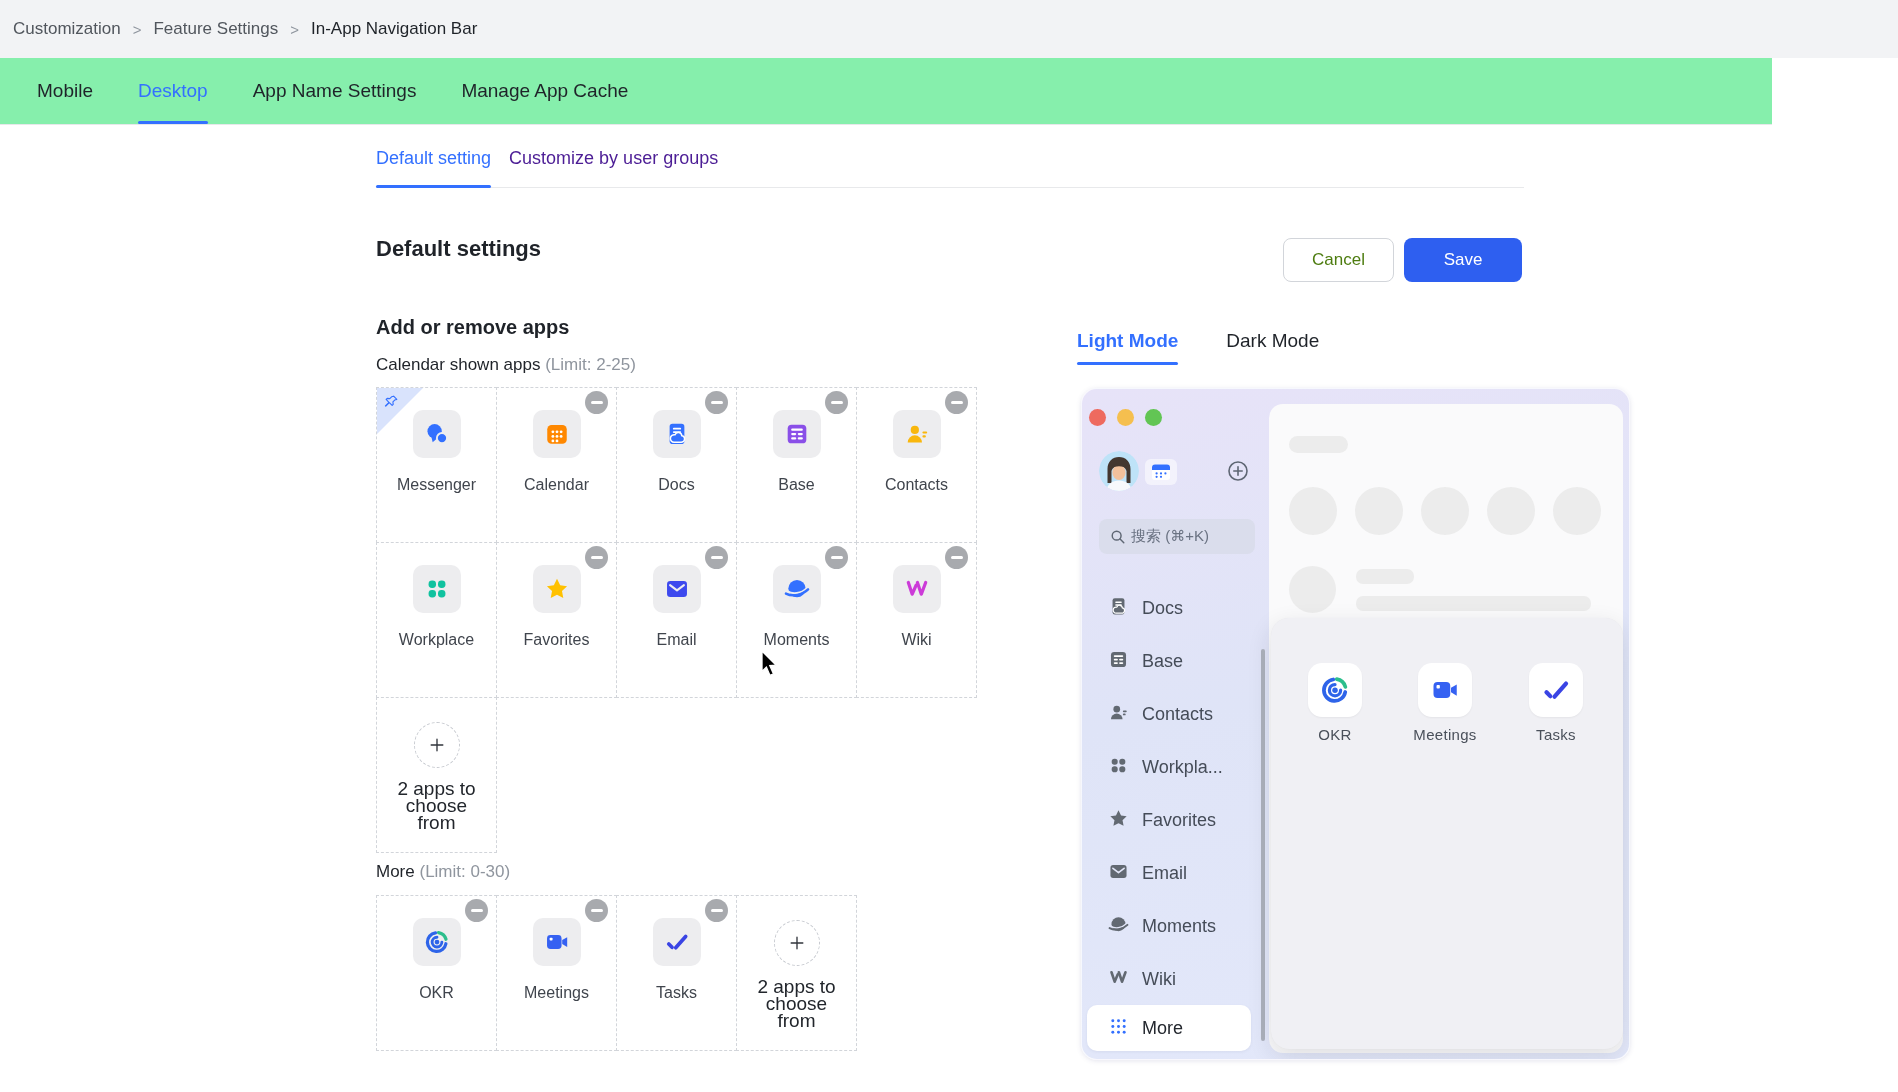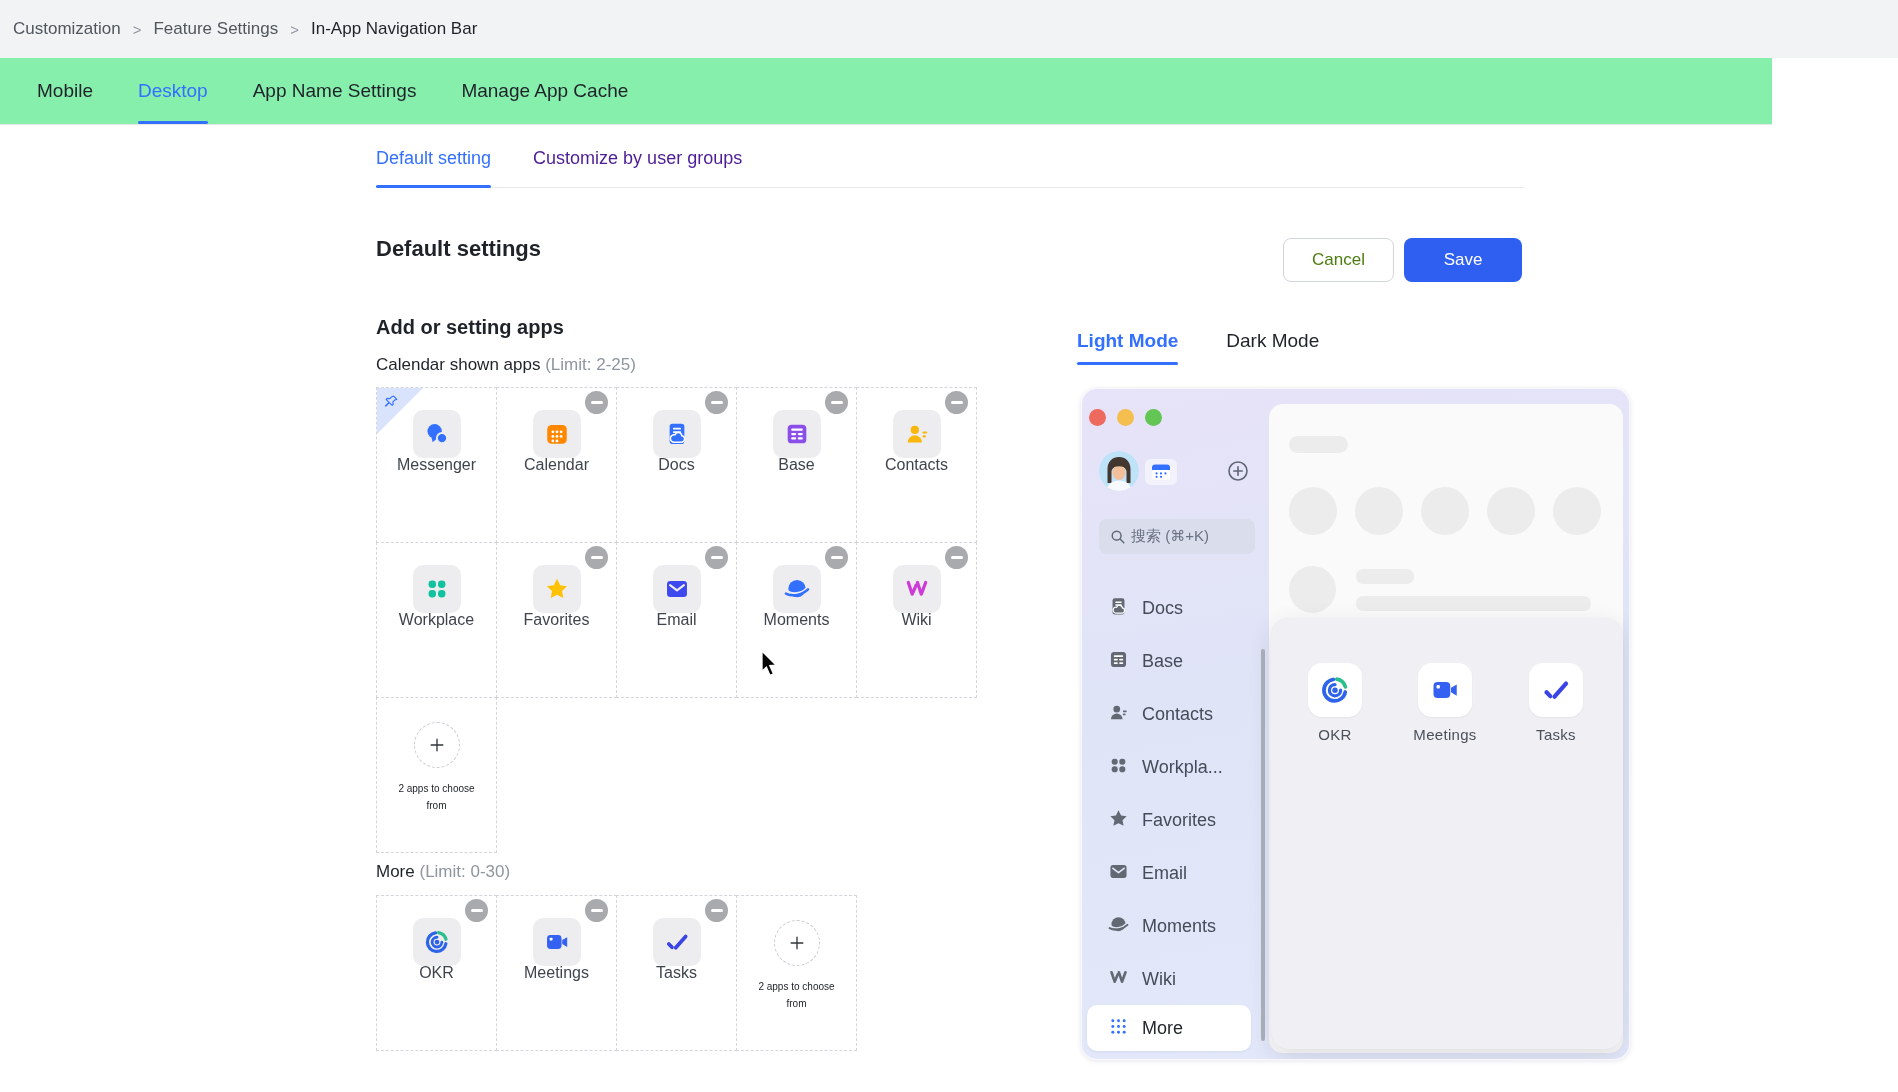--- a/index.html
+++ b/index.html
@@ -11,21 +11,21 @@
   .crumb.current { color:#1F2329; }
   .crumb-sep { color:#8F959E; margin:0 12px; font-size:15px; }
 
   
   .tabbar { position:absolute; left:0; top:58px; width:1772px; height:67px; background:#86efac; border-bottom:1px solid #E7E8EA; display:flex; align-items:stretch; padding-left:37px; }
   .tab { position:relative; display:flex; align-items:center; font-size:19px; color:#1F2329; margin-right:45px; cursor:pointer; }
   .tab.active { color:#3370FF; font-weight:500; }
   .tab.active::after { content:""; position:absolute; left:0; right:0; bottom:0; height:3px; border-radius:2px; background:#3370FF; }
 
   
-  .subtabs-row { position:absolute; left:376px; top:148px; width:1148px; border-bottom:1px solid #E8E9EB; display:flex; gap:42px; }
+  .subtabs-row { position:absolute; left:376px; top:148px; width:1148px; border-bottom:1px solid #E8E9EB; display:flex; gap:18px; }
   .subtab { position:relative; font-size:18px; padding-bottom:18px; color:#4c1d95; cursor:pointer; }
   .subtab.active { color:#3370FF; font-weight:500; }
   .subtab.active::after { content:""; position:absolute; left:0; right:0; bottom:-1px; height:3px; border-radius:2px; background:#3370FF; }
 
   .page-heading { position:absolute; left:376px; top:236px; font-size:22px; font-weight:700; color:#1F2329; }
 
   .btn { position:absolute; top:238px; height:44px; border-radius:8px; font-size:17px; display:flex; align-items:center; justify-content:center; cursor:pointer; }
   .btn-cancel { left:1283px; width:111px; background:#fff; border:1px solid #D2D5DA; color:#4d7c0f; }
   .btn-save { left:1404px; width:118px; background:#2E5FF0; border:none; color:#fff; }
 
@@ -35,27 +35,27 @@
   .caption .limit { color:#8F959E; }
   .caption-directly { top:355px; }
   .caption-more { top:862px; }
 
   
   .app-grid { position:absolute; display:grid; }
   #directly-grid { left:377px; top:388px; grid-template-columns:repeat(5,120px); grid-auto-rows:155px; }
   #more-grid { left:377px; top:896px; grid-template-columns:repeat(4,120px); grid-auto-rows:155px; }
   .tile { position:relative; width:121px; height:156px; margin:-1px 0 0 -1px; border:1px dashed #D2D5DA; background:#fff; overflow:hidden; }
   .iconbox { position:absolute; left:36px; top:22px; width:48px; height:48px; border-radius:10px; background:#EDEDEF; display:flex; align-items:center; justify-content:center; }
-  .tile-label { position:absolute; left:2px; right:2px; top:68px; text-align:center; font-size:16px; color:#40454D; white-space:nowrap; }
+  .tile-label { position:absolute; left:2px; right:2px; top:88px; text-align:center; font-size:16px; color:#40454D; white-space:nowrap; }
   .remove-badge { position:absolute; top:3px; right:8px; width:23px; height:23px; border-radius:50%; background:#A8AAAE; display:flex; align-items:center; justify-content:center; cursor:pointer; }
   .remove-badge::after { content:""; width:12px; height:3px; border-radius:2px; background:#fff; }
   .pin-ribbon { position:absolute; top:0; left:0; width:0; height:0; border-top:46px solid #D9E3FC; border-right:46px solid transparent; }
   .pin-glyph { position:absolute; top:5px; left:6px; }
   .dash-circle { width:46px; height:46px; border-radius:50%; border:1px dashed #C6C9CF; margin:24px auto 12px auto; display:flex; align-items:center; justify-content:center; }
-  .ph-label { font-size:10px; line-height:17px; text-align:center; color:#22262C; padding:0 12px; }
+  .ph-label { font-size:19px; line-height:17px; text-align:center; color:#22262C; padding:0 12px; }
 
   
   .mode-tabs { position:absolute; left:1077px; top:330px; display:flex; gap:48px; }
   .mode-tab { position:relative; font-size:19px; color:#1F2329; padding-bottom:13px; cursor:pointer; font-weight:500; }
   .mode-tab.active { color:#3370FF; font-weight:700; }
   .mode-tab.active::after { content:""; position:absolute; left:0; right:0; bottom:0; height:3px; border-radius:2px; background:#3370FF; }
 
   .preview-card { position:absolute; left:1081px; top:388px; width:549px; height:672px; border-radius:16px; background:linear-gradient(170deg,#E7E3F8 0%,#DFE4F7 45%,#E3E8FA 100%); border:1px solid rgba(255,255,255,.7); box-shadow:0 1px 5px rgba(90,90,140,.16); overflow:hidden; }
 
   .traffic { position:absolute; top:20px; width:17px; height:17px; border-radius:50%; }
@@ -110,21 +110,21 @@
 
 <div class="subtabs-row">
   <div class="subtab active">Default setting</div>
   <div class="subtab">Customize by user groups</div>
 </div>
 
 <div class="page-heading">Default settings</div>
 <div class="btn btn-cancel">Cancel</div>
 <div class="btn btn-save">Save</div>
 
-<div class="section-title">Add or setting apps</div>
+<div class="section-title">Add or remove apps</div>
 <div class="caption caption-directly">
   <span>Calendar shown apps</span>
   <span class="limit">(Limit: 2-25)</span>
 </div>
 <div id="directly-grid" class="app-grid">
     <div class="tile">
     <div class="pin-ribbon"></div>
       <div class="pin-glyph"><svg width="17" height="17" viewBox="0 0 24 24" xmlns="http://www.w3.org/2000/svg">
           <path d="M15 4.5l4.5 4.5-3 1-2.5 2.5.4 3.6-1.5 1.5-4-4-5 5-.5-.5 5-5-4-4L6 7.5l3.6.4L12.1 5.4z" fill="none" stroke="#3370FF" stroke-width="1.6" stroke-linejoin="round"></path>
         </svg></div>

